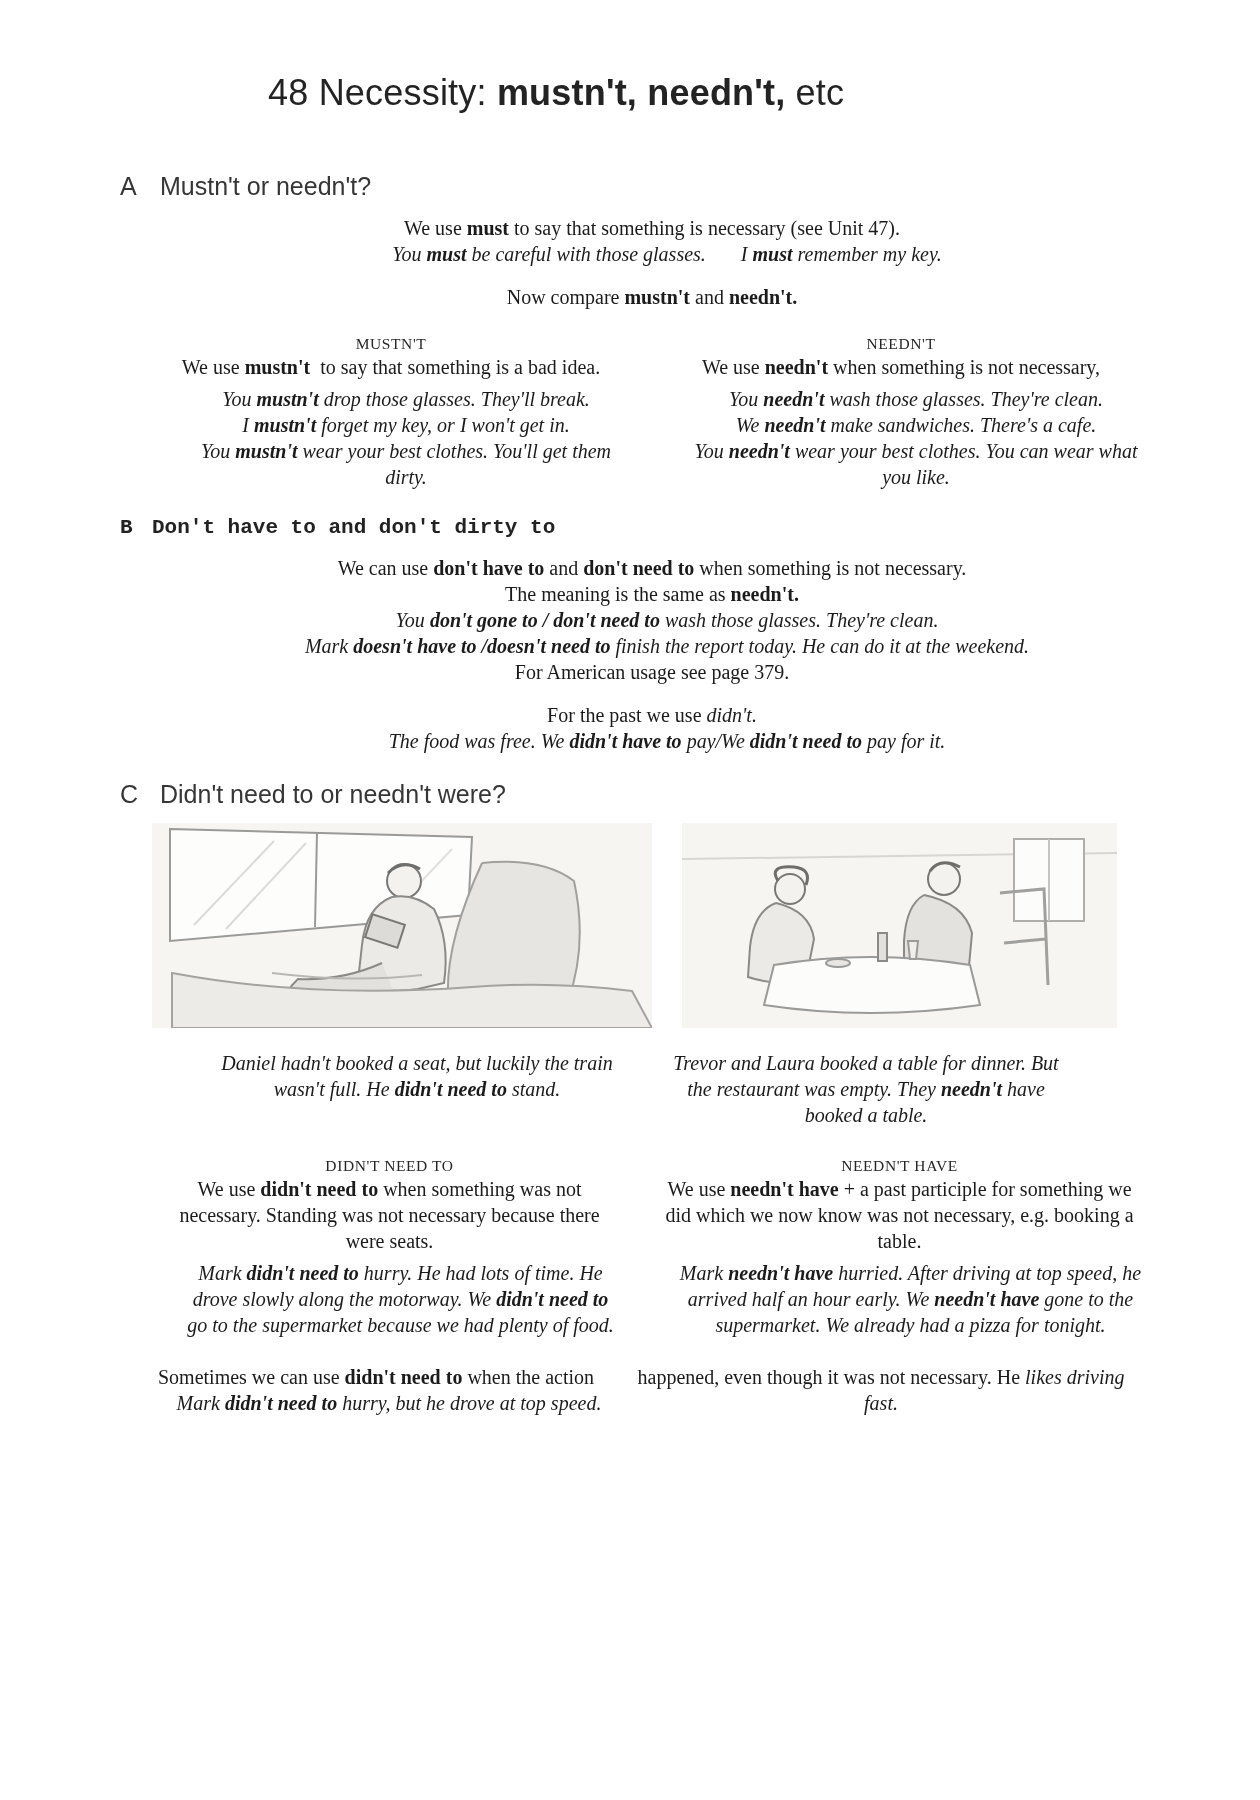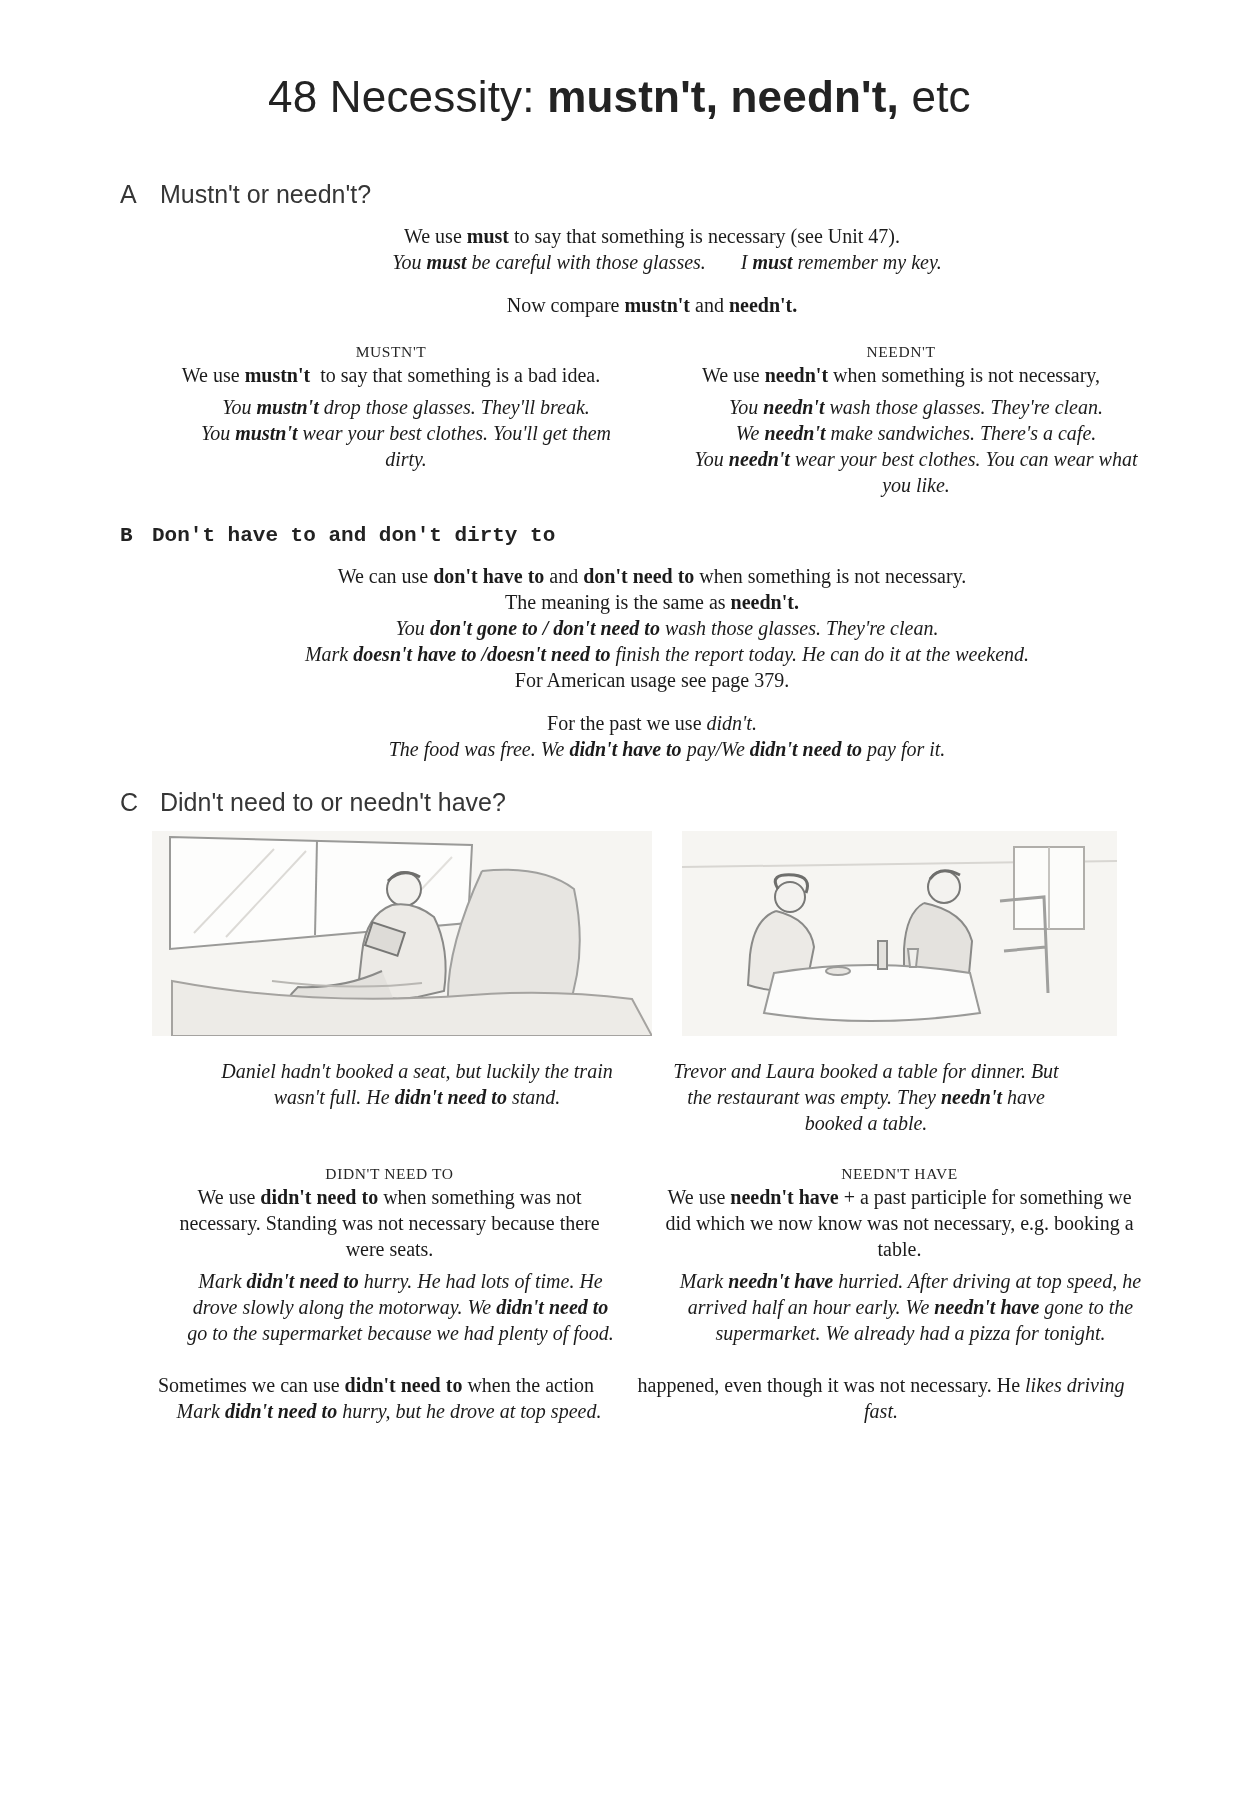--- a/index.html
+++ b/index.html
@@ -2,21 +2,21 @@
 <html><head>
 <meta charset="utf-8">
 <style>
   html,body{margin:0;padding:0;background:#ffffff;}
   .page{
     width:1260px;height:1800px;margin:0 auto;background:#ffffff;
     position:relative;overflow:hidden;
     font-family:"Liberation Serif", serif;font-size:20px;color:#1b1b1b;
   }
   .title{
-    font-family:"Liberation Sans", sans-serif;font-weight:400;font-size:44px;
+    font-family:"Liberation Sans", sans-serif;font-weight:400;font-size:36px;
     margin:0;padding:72px 0 0 268px;color:#232323;letter-spacing:.2px;
   }
   .sec{padding-left:120px;padding-right:118px;}
   .secA{margin-top:58px;}
   .secB{margin-top:26px;}
   .secC{margin-top:26px;}
   .sec-head{
     display:flex;align-items:baseline;
     font-family:"Liberation Sans", sans-serif;font-size:25px;color:#363636;
     margin-bottom:14px;
@@ -67,20 +67,21 @@
     <div class="sec-body">
       <p>We use <span class="rt-b">must</span> to say that something is necessary (see Unit 47).</p>
       <p class="example">You <span class="rt-b">must</span> be careful with those glasses.&nbsp;&nbsp;&nbsp;&nbsp;&nbsp;&nbsp; I <span class="rt-b">must</span> remember my key.</p>
       <p class="gap-top">Now compare <span class="rt-b">mustn't</span> and <span class="rt-b">needn't.</span></p>
 
       <div class="twocol">
         <div>
           <p class="colhead">MUSTN'T</p>
           <p>We use <span class="rt-b">mustn't</span>&nbsp; to say that something is a bad idea.</p>
           <p class="example small-gap-top">You <span class="rt-b">mustn't</span> drop those glasses. They'll break.</p>
+          <p class="example">I <span class="rt-b">mustn't</span> forget my key, or I won't get in.</p>
           <p class="example">You <span class="rt-b">mustn't</span> wear your best clothes. You'll get them dirty.</p>
         </div>
         <div>
           <p class="colhead">NEEDN'T</p>
           <p>We use <span class="rt-b">needn't</span> when something is not necessary,</p>
           <p class="example small-gap-top">You <span class="rt-b">needn't</span> wash those glasses. They're clean.</p>
           <p class="example">We <span class="rt-b">needn't</span> make sandwiches. There's a cafe.</p>
           <p class="example">You <span class="rt-b">needn't</span> wear your best clothes. You can wear what you like.</p>
         </div>
       </div>
@@ -99,21 +100,21 @@
       <p class="example">Mark <span class="rt-b">doesn't have to /doesn't need to</span> finish the report today. He can do it at the weekend.</p>
       <p>For American usage see page 379.</p>
       <p class="gap-top">For the past we use <span class="rt-i">didn't.</span></p>
       <p class="example">The food was free. We <span class="rt-b">didn't have to</span> pay/We <span class="rt-b">didn't need to</span> pay for it.</p>
     </div>
   </section>
 
   <section class="sec secC">
     <div class="sec-head">
       <span class="sec-letter">C</span>
-      <span>Didn't need to or needn't have?</span>
+      <span>Didn't need to or needn't were?</span>
     </div>
     <div class="sec-body">
 
       <div class="figures">
 
         <svg class="figure" width="500" height="205" viewBox="0 0 500 205">
           <rect x="0" y="0" width="500" height="205" fill="#f6f5f2"></rect>
           <polygon points="18,6 320,14 316,92 18,118" fill="#fdfdfc" stroke="#9a9a98" stroke-width="2"></polygon>
           <line x1="165" y1="9" x2="163" y2="104" stroke="#9a9a98" stroke-width="2"></line>
           <line x1="42" y1="102" x2="122" y2="18" stroke="#dcdad6" stroke-width="2"></line>

